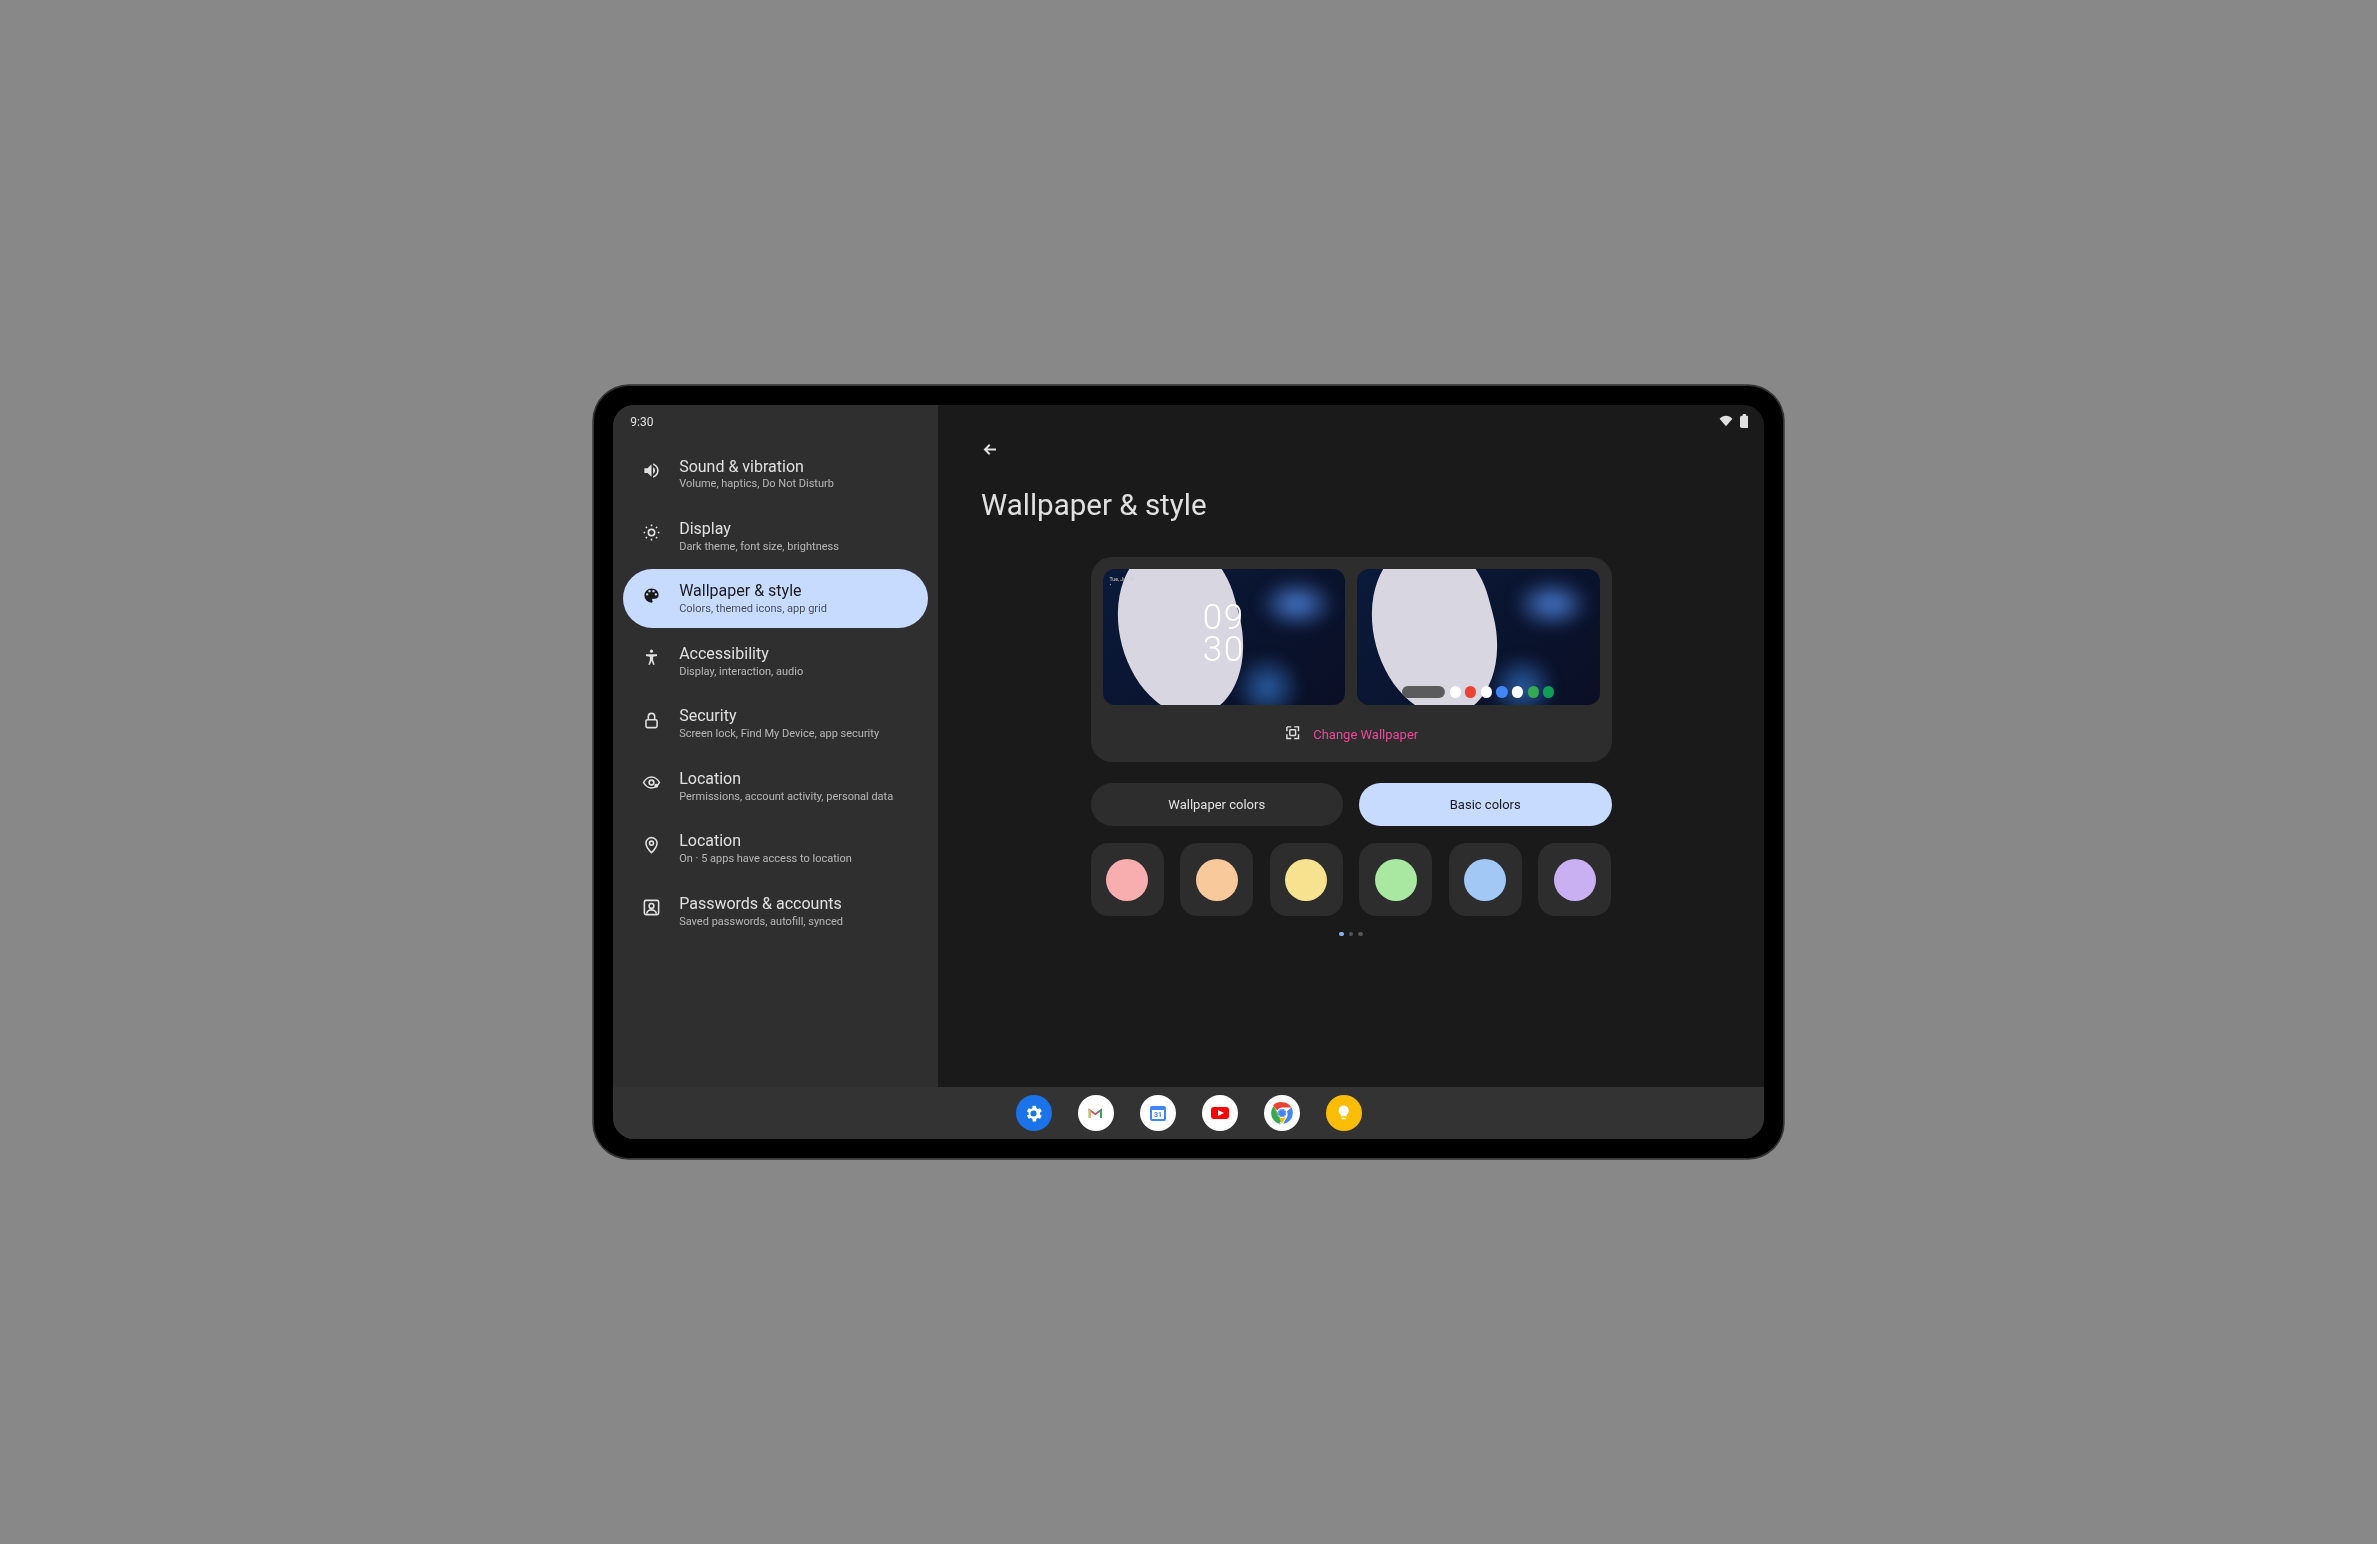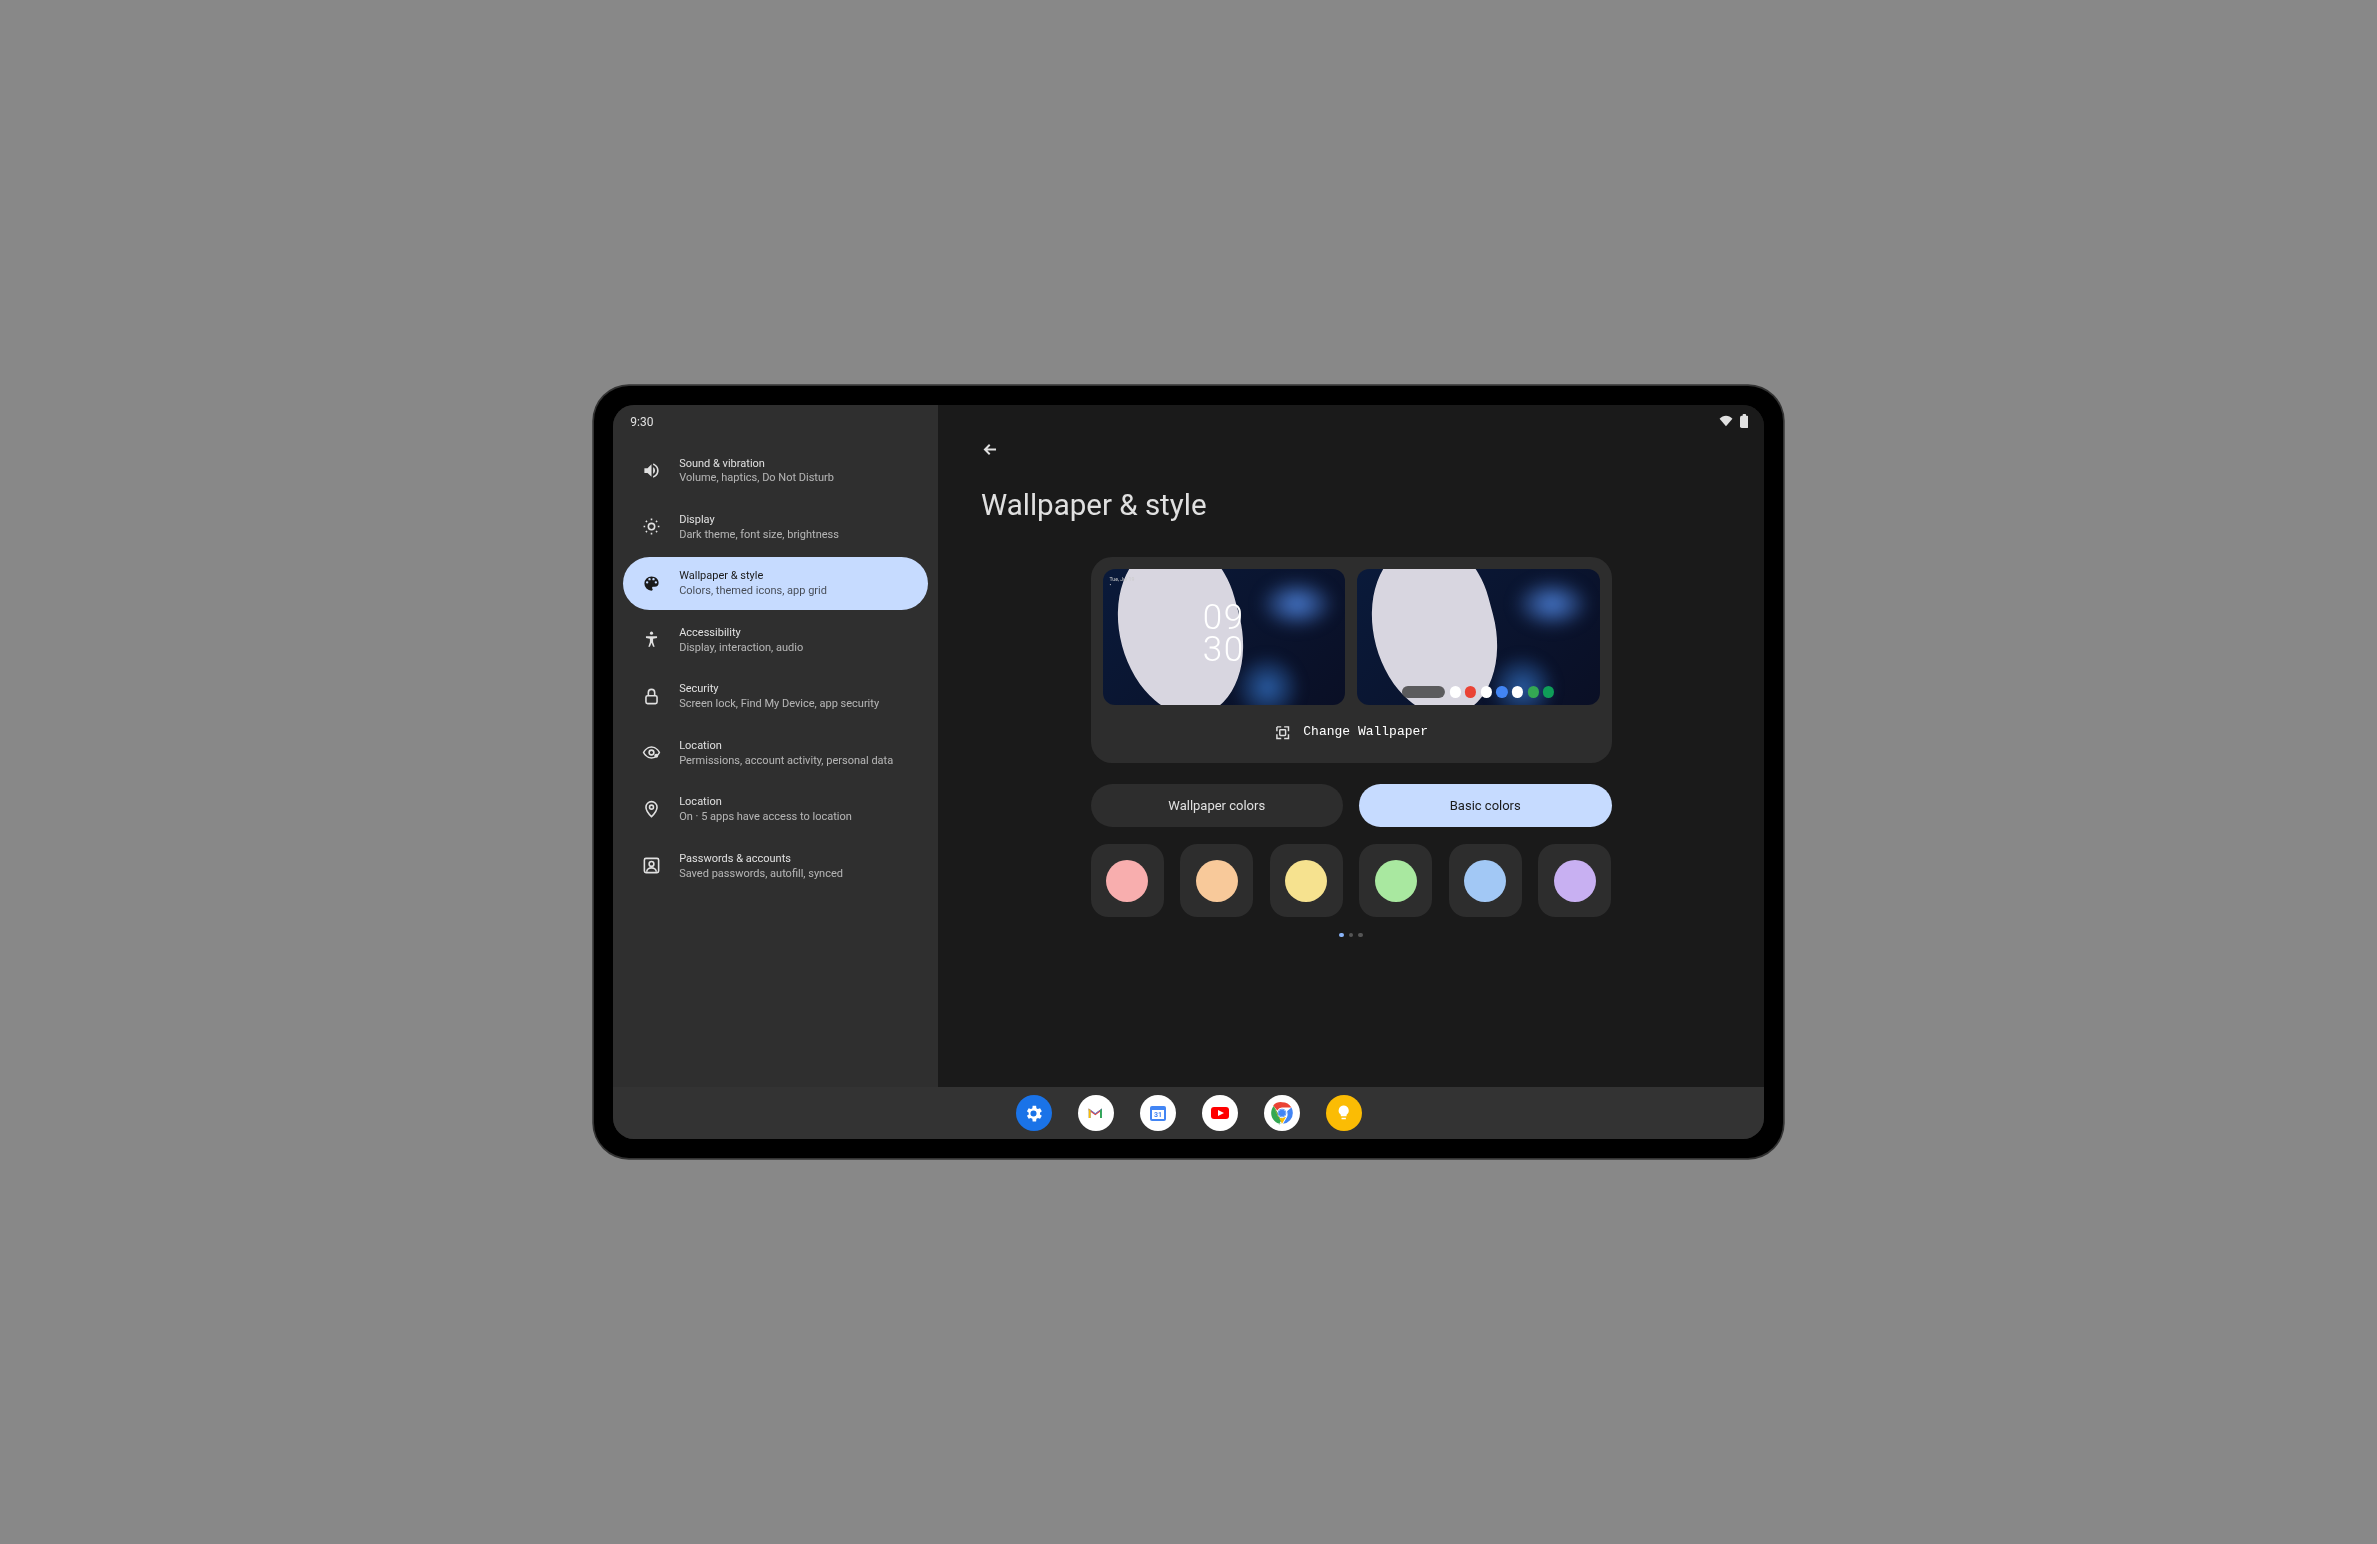--- a/index.html
+++ b/index.html
@@ -74,21 +74,21 @@
   .sidebar-item-icon {
     width: 21px;
     height: 21px;
     flex-shrink: 0;
     margin-top: 3.5px;
     display: flex;
     align-items: center;
     justify-content: center;
   }
   .sidebar-item-text { flex: 1; }
-  .sidebar-item-title { font-size: 11px; font-weight: 400; margin-bottom: 1.7px; }
+  .sidebar-item-title { font-size: 16px; font-weight: 400; margin-bottom: 1.7px; }
   .sidebar-item-subtitle { font-size: 11px; opacity: 0.75; line-height: 1.3; }
   .content {
     flex: 1;
     background: #1a1a1a;
     padding: 35px 43px 0 43px;
     overflow-y: auto;
     position: relative;
   }
   .back-button {
     color: #e0e0e0;
@@ -186,28 +186,27 @@
     border-radius: 7px;
   }
   .preview-app-dot {
     width: 11.3px;
     height: 11.3px;
     border-radius: 50%;
     background: #fff;
   }
   .change-wallpaper {
     display: flex;
-    align-items: flex-start;
+    align-items: center;
     justify-content: center;
     gap: 12px;
-    color: #ffffff;
+    color: #ec4899;
     font-size: 13px;
     padding: 8.7px 0 5.2px 0;
     cursor: pointer;
-    font-family: Liberation Mono, monospace;
   }
   .color-tabs {
     display: flex;
     gap: 16px;
     max-width: 521px;
     margin: 21px auto 17.4px auto;
   }
   .color-tab {
     flex: 1;
     background: #2d2d2d;

